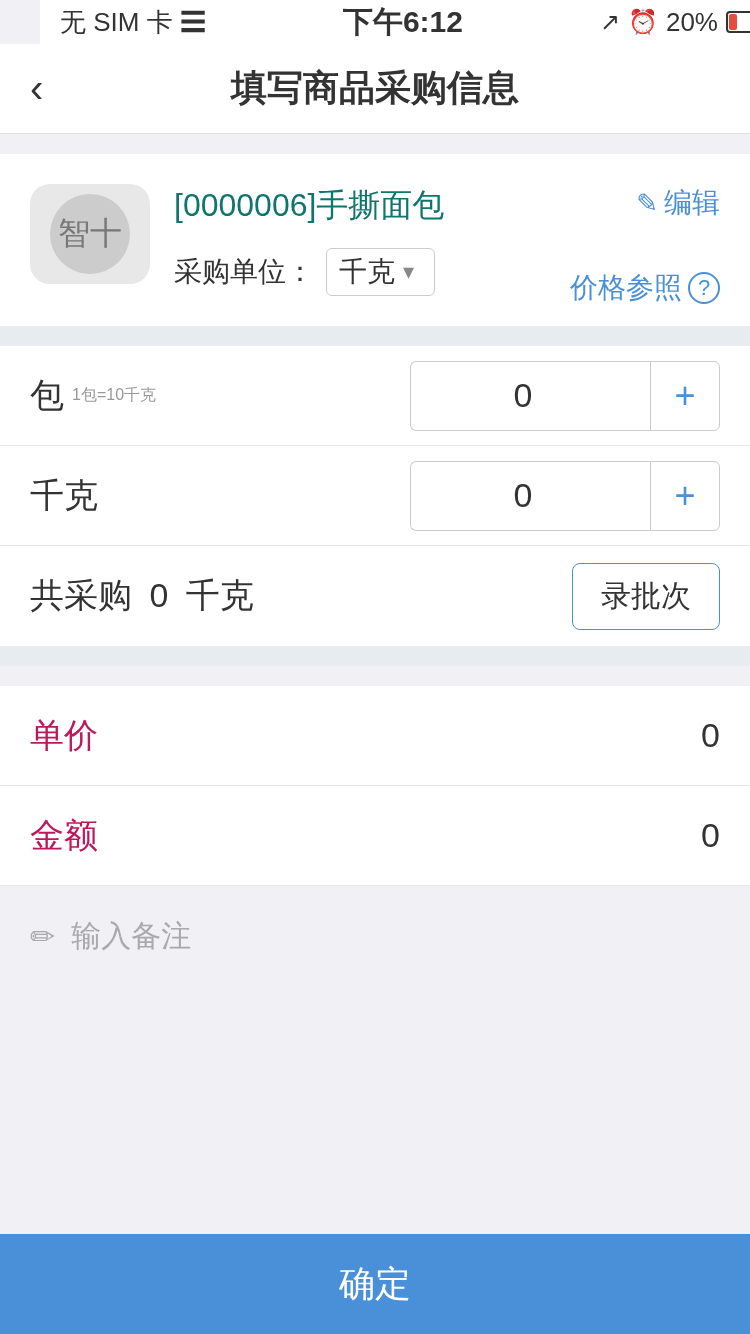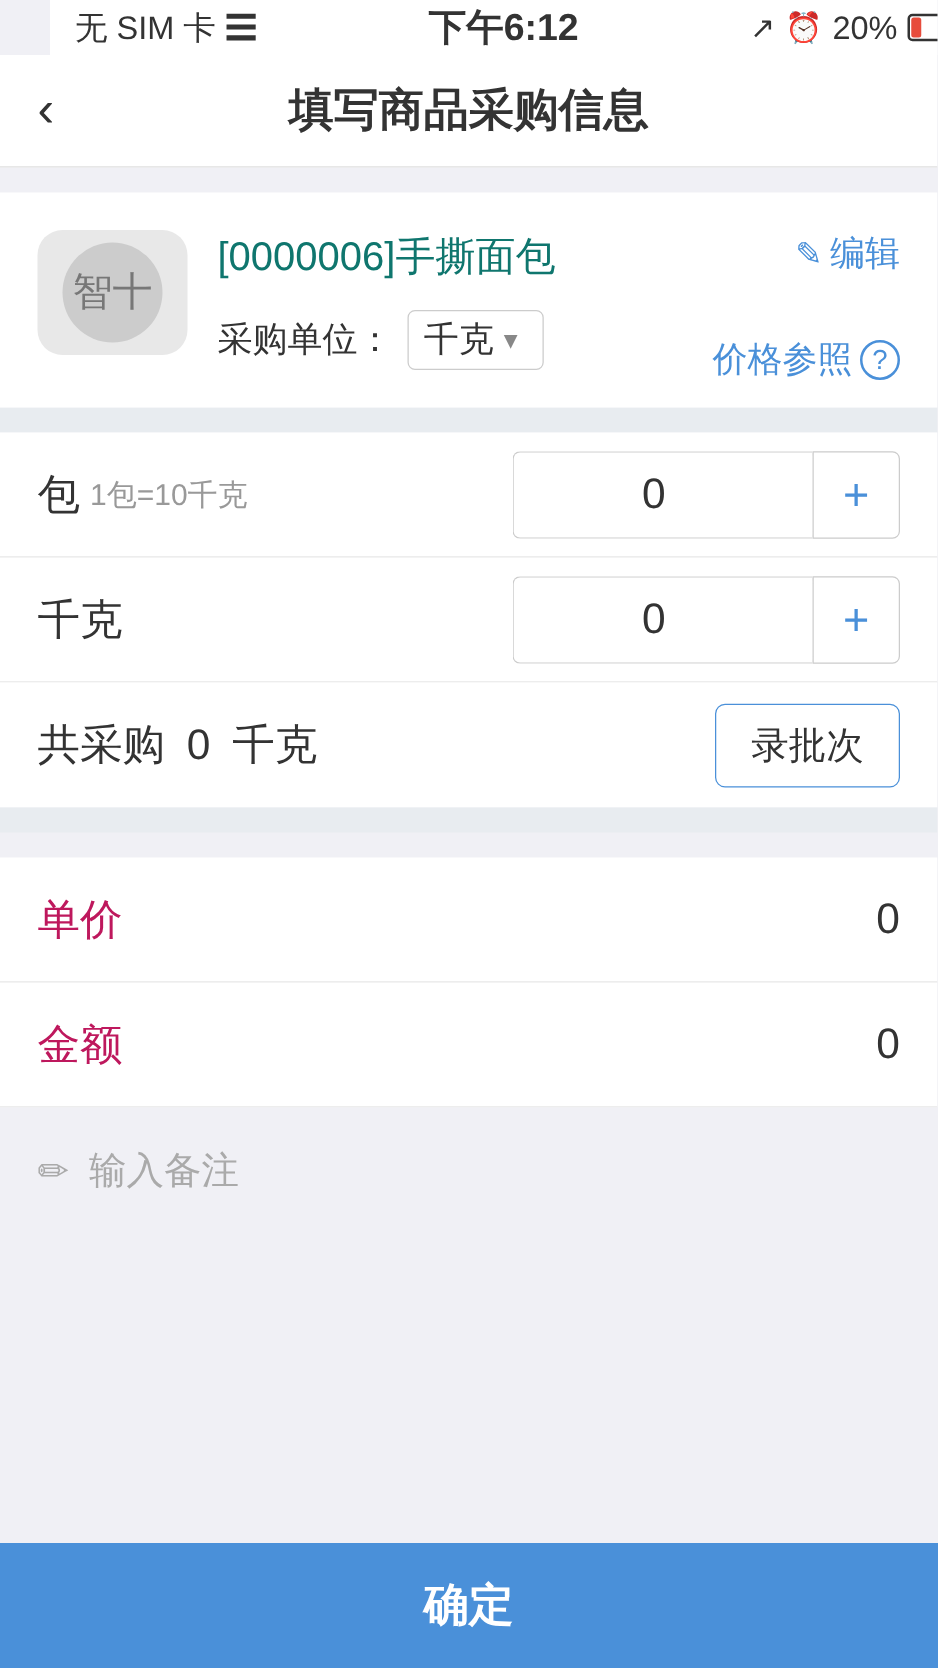--- a/index.html
+++ b/index.html
@@ -179,21 +179,21 @@
       padding: 0 30px;
       height: 100px;
       border-bottom: 1px solid #e8e8e8;
     }
     .input-label {
       font-size: 34px;
       color: #333;
       flex: 0 0 auto;
     }
     .input-sub {
-      font-size: 24px;
+      font-size: 16px;
       color: #999;
       margin-left: 8px;
     }
     .input-right {
       margin-left: auto;
       display: flex;
       align-items: center;
       gap: 0;
     }
     .qty-input {
@@ -295,21 +295,21 @@
     
     .confirm-btn {
       position: fixed;
       bottom: 0;
       left: 0;
       width: 750px;
       height: 100px;
       background: #4a90d9;
       color: #fff;
       font-size: 36px;
-      font-weight: 700;
+      font-weight: 400;
       display: flex;
       align-items: center;
       justify-content: center;
       cursor: pointer;
       border: none;
     }
   </style>
 </head>
 <body>
 

